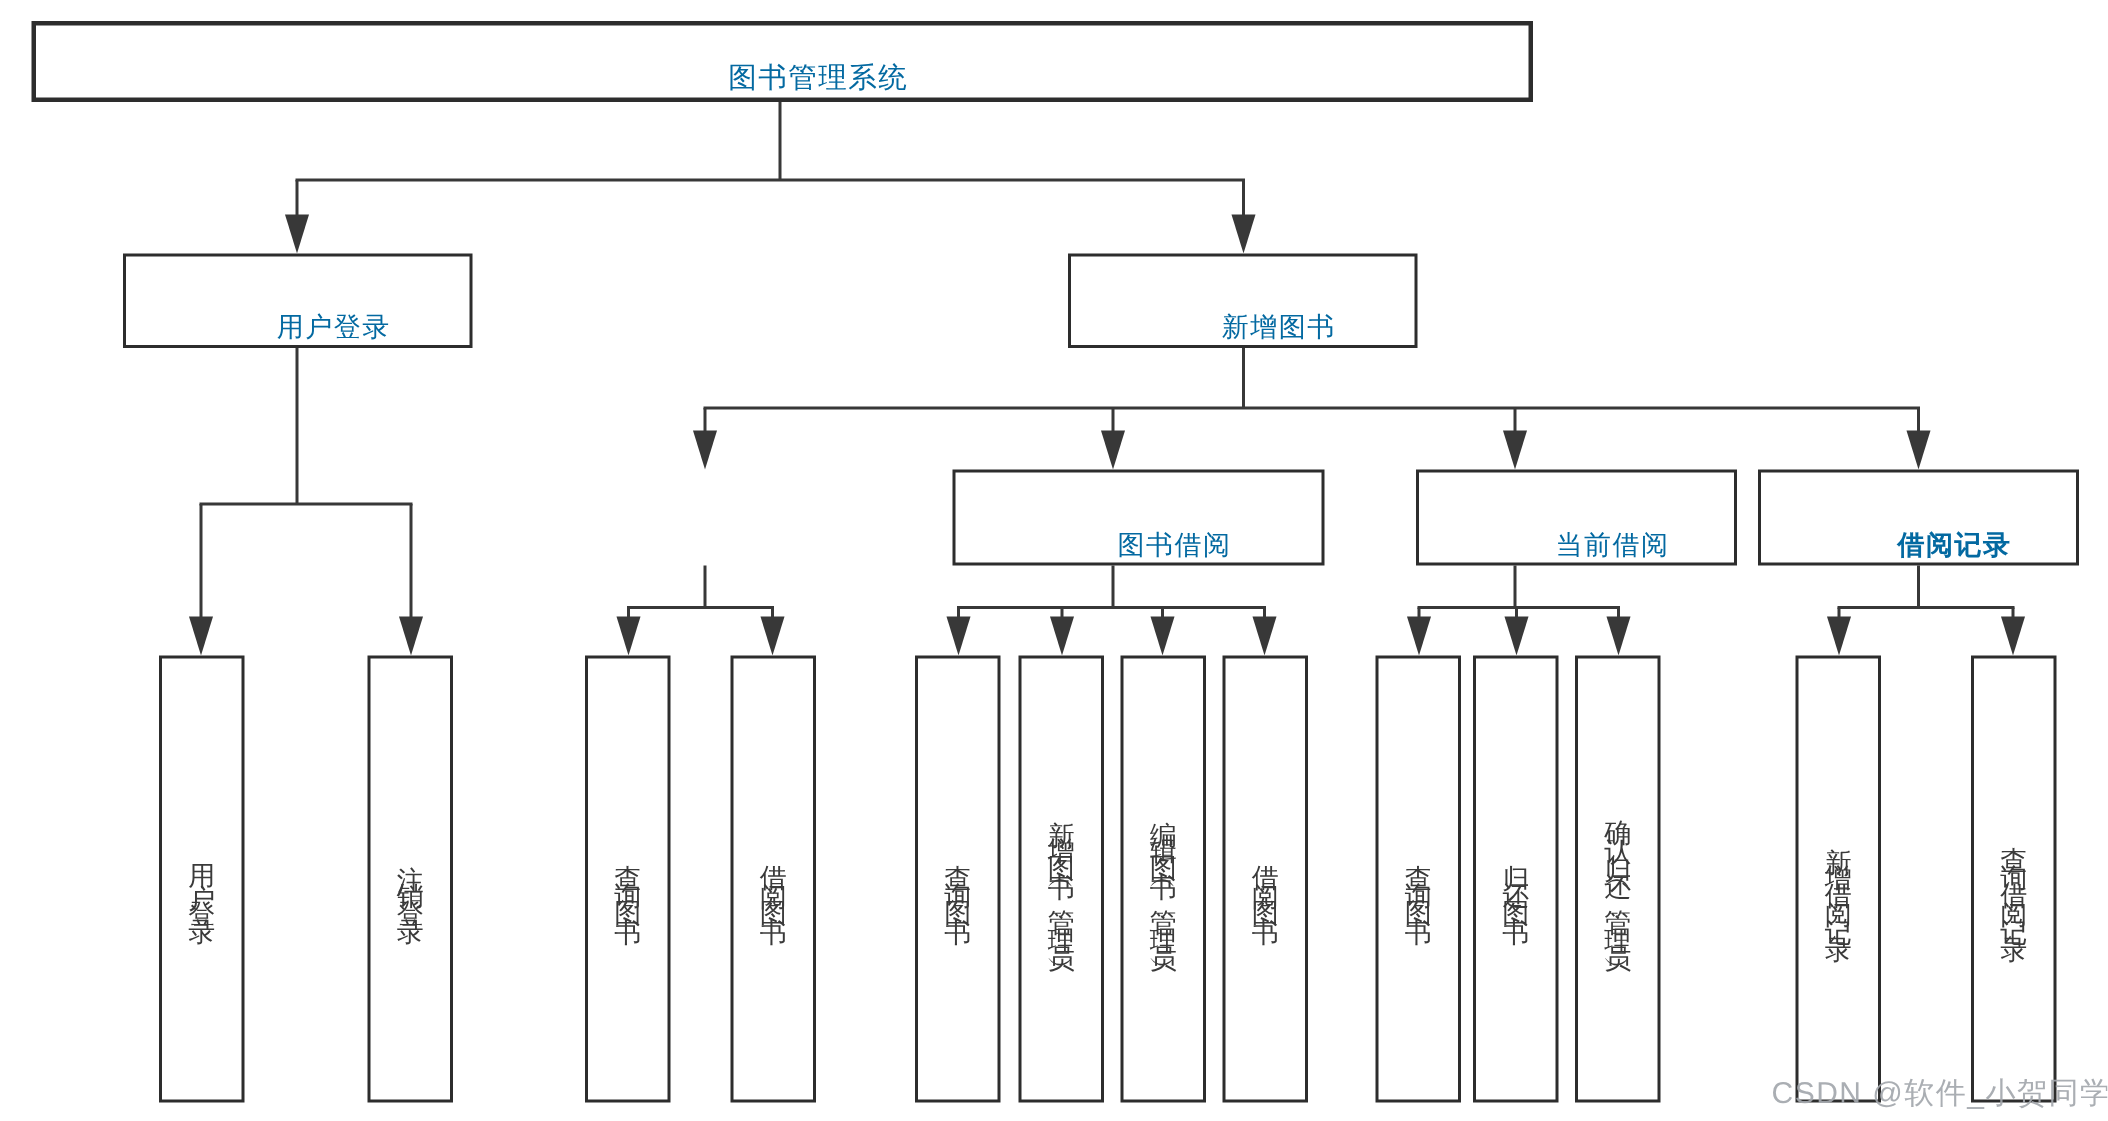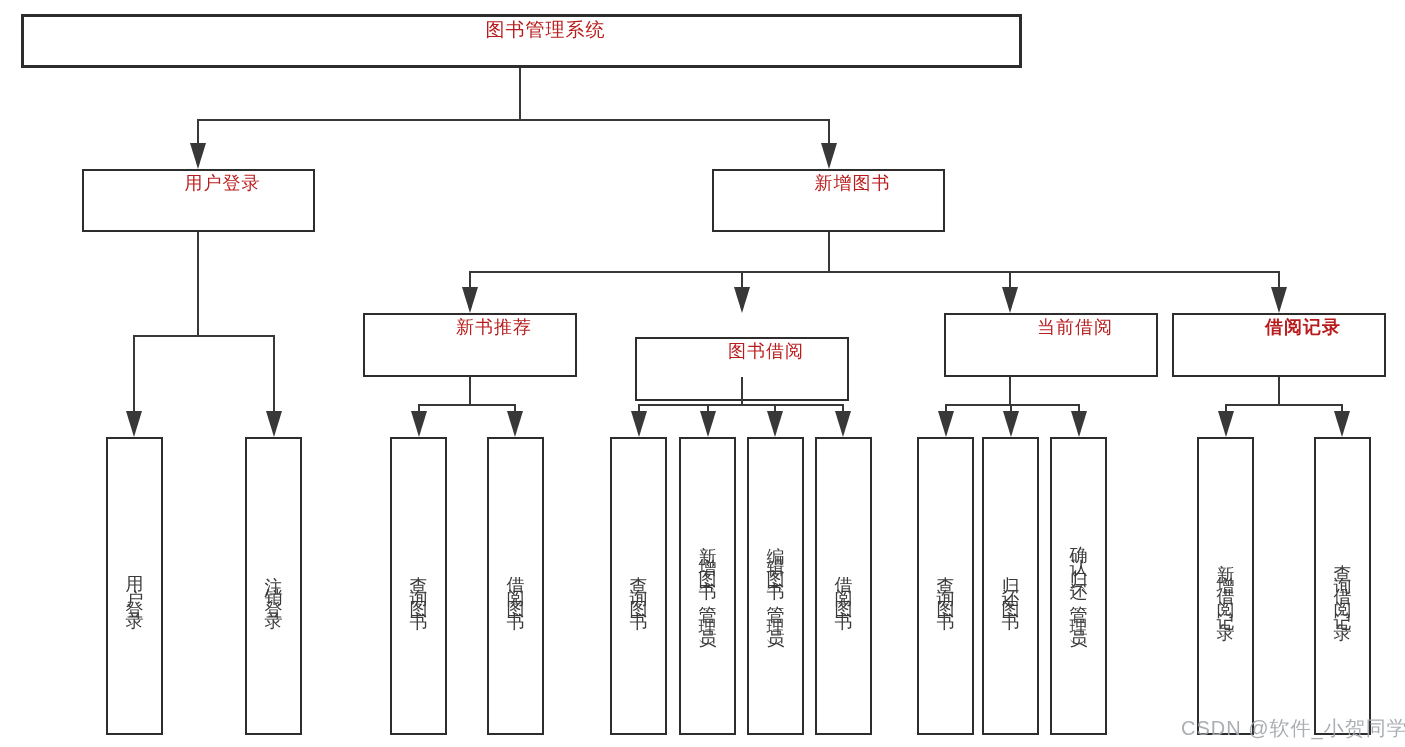--- a/index.html
+++ b/index.html
@@ -9,24 +9,24 @@
     background:#ffffff;
     font-family:"Liberation Sans","DejaVu Sans",sans-serif;
     color:#3a3a3a;
     overflow:hidden;
   }
   .hbox{
     position:absolute;
     box-sizing:border-box;
     border:2px solid #2d2d2d;
     background:#ffffff;
-    display:flex;align-items:flex-start;justify-content:center;
+    display:flex;align-items:flex-end;justify-content:center;
     font-size:18px;
     letter-spacing:1px;
-    color:#b91c1c;
+    color:#0369a1;
     padding-left:48px;
   }
   .hbox.root{border-width:3px;font-size:19px;}
   .vbox{
     position:absolute;
     box-sizing:border-box;
     border:2px solid #2d2d2d;
     background:#ffffff;
     display:flex;align-items:center;justify-content:center;
     top:437px;height:298px;width:57px;
@@ -91,24 +91,21 @@
   <div class="hline" style="left:469px;top:271px;width:811px;"></div>
   <div class="vline" style="left:469px;top:272px;height:16px;"></div>
   <div class="arrow" style="left:462px;top:287px;"></div>
   <div class="vline" style="left:741px;top:272px;height:16px;"></div>
   <div class="arrow" style="left:734px;top:287px;"></div>
   <div class="vline" style="left:1009px;top:272px;height:16px;"></div>
   <div class="arrow" style="left:1002px;top:287px;"></div>
   <div class="vline" style="left:1278px;top:272px;height:16px;"></div>
   <div class="arrow" style="left:1271px;top:287px;"></div>
 
-  <div class="hbox" style="left:363px;top:313px;width:214px;height:64px;">
-    <span>新书推荐</span>
-  </div>
-  <div class="hbox" style="left:635px;top:313px;width:214px;height:64px;margin-top:24px;">
+  <div class="hbox" style="left:635px;top:313px;width:248px;height:64px;">
     <span>图书借阅</span>
   </div>
   <div class="hbox" style="left:944px;top:313px;width:214px;height:64px;">
     <span>当前借阅</span>
   </div>
   <div class="hbox" style="left:1172px;top:313px;width:214px;height:64px;font-weight:bold;">
     <span>借阅记录</span>
   </div>
 
   <div class="vline" style="left:469px;top:377px;height:28px;"></div>

